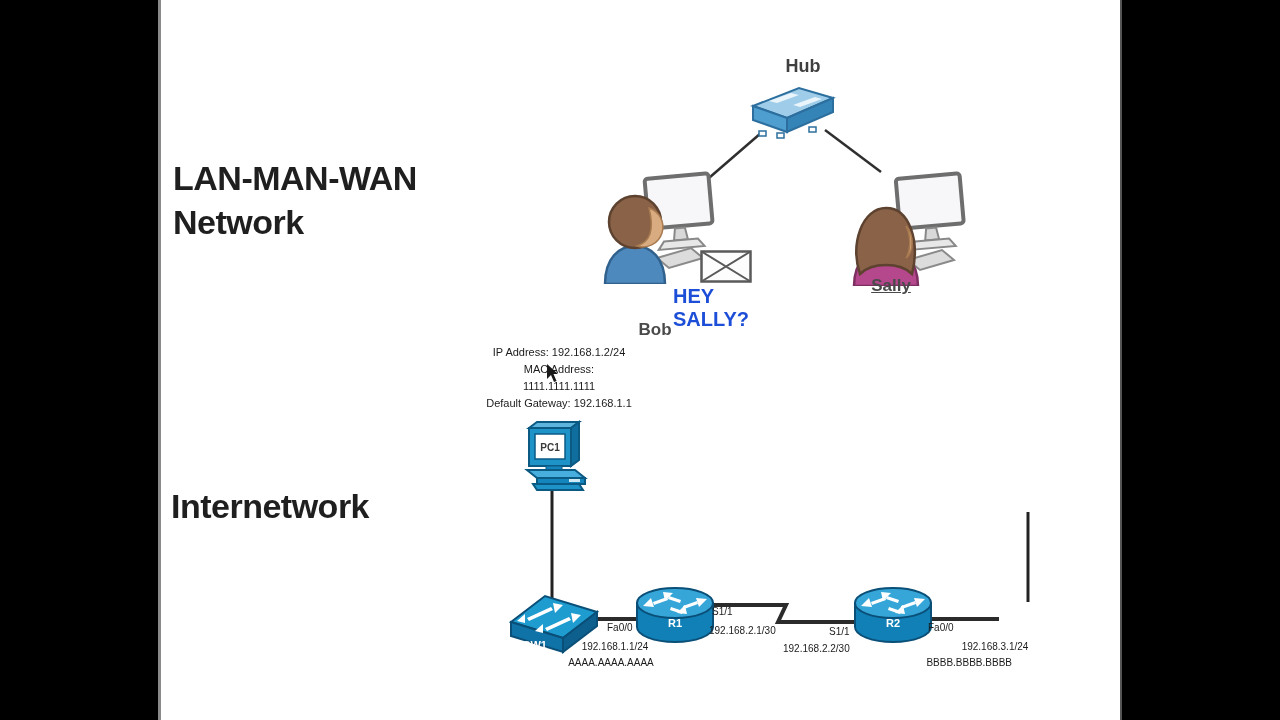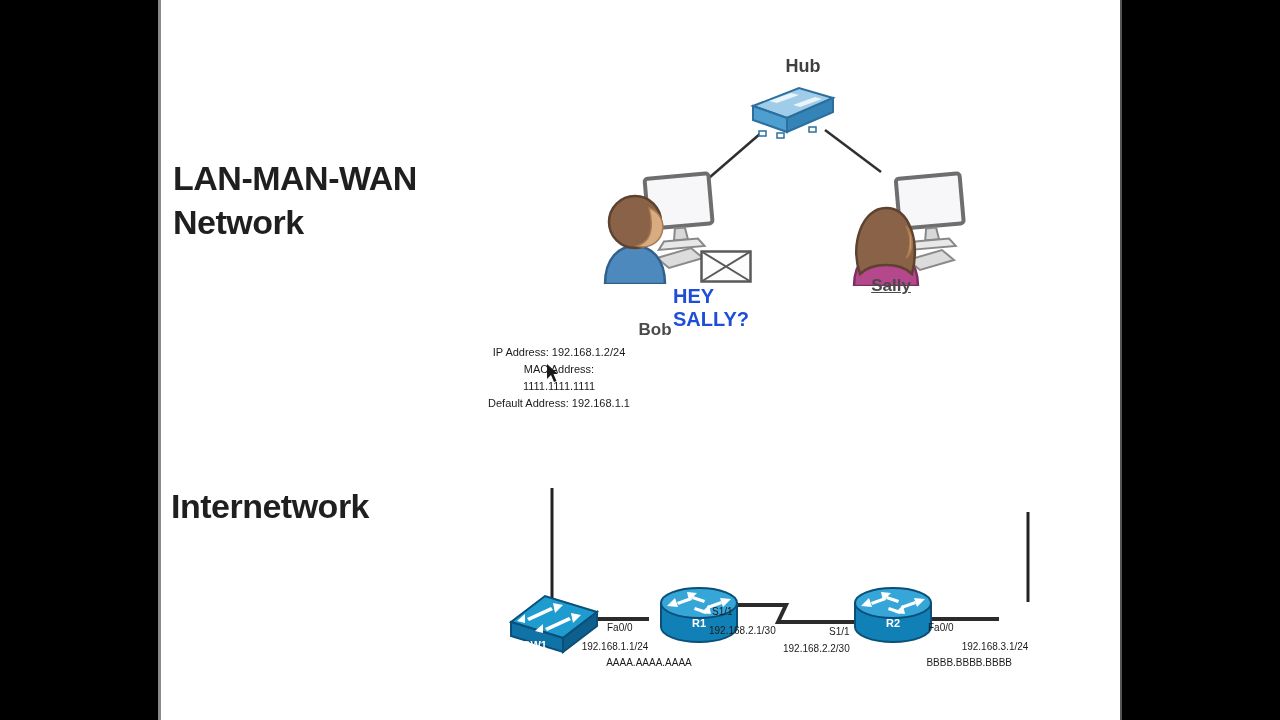--- a/index.html
+++ b/index.html
@@ -95,50 +95,64 @@
         <path d="M12,110 C2,80 14,44 38,44 C62,44 72,78 64,110 C52,98 24,98 12,110 Z" fill="#8a6248" stroke="#5d4230" stroke-width="2.5"></path>
         <path d="M58,62 C64,74 62,88 58,94 C66,88 66,70 58,62 Z" fill="#d9ab81" stroke="#a87a50" stroke-width="1.5"></path>
       </svg>
     </div>
     <div class="abs person-name txt-layer" style="left:697px; top:276px; width:66px;text-decoration:underline;">Sally</div>
 
     <div class="abs anno txt-layer" style="left:308px; top:344px; width:180px;">
       <div>IP Address: 192.168.1.2/24</div>
       <div>MAC Address:</div>
       <div>1111.1111.1111</div>
-      <div>Default Address: 192.168.1.1</div>
+      <div>Default Gateway: 192.168.1.1</div>
     </div>
 
     <div class="abs txt-layer" style="left:384px; top:364px;">
       <svg width="13" height="19" viewBox="0 0 13 19">
         <path d="M2,0 L2,15 L6,11 L9,18 L11.5,17 L8.5,10 L13,10 Z" fill="#1a1a1a"></path>
       </svg>
     </div>
 
+    <div class="abs icon-layer" style="left:354px; top:420px;">
+      <svg width="78" height="74" viewBox="0 0 78 74">
+        <polygon points="14,8 22,2 64,2 56,8" fill="#5db4dd" stroke="#0b5a84" stroke-width="2"></polygon>
+        <polygon points="56,8 64,2 64,40 56,46" fill="#0f6e9e" stroke="#0b5a84" stroke-width="2"></polygon>
+        <rect x="14" y="8" width="42" height="38" fill="#1e93c8" stroke="#0b5a84" stroke-width="2"></rect>
+        <rect x="20" y="14" width="30" height="25" fill="#ffffff" stroke="#0b5a84" stroke-width="1.5"></rect>
+        <text x="35" y="31" font-size="10" font-weight="bold" fill="#3a3a3a" text-anchor="middle" font-family="Liberation Sans, sans-serif">PC1</text>
+        <rect x="31" y="46" width="16" height="4" fill="#1585bd" stroke="#0b5a84" stroke-width="1"></rect>
+        <polygon points="12,50 60,50 70,58 22,58" fill="#47aede" stroke="#0b5a84" stroke-width="2"></polygon>
+        <polygon points="22,58 70,58 70,64 22,64" fill="#1585bd" stroke="#0b5a84" stroke-width="2"></polygon>
+        <rect x="54" y="59" width="11" height="3" fill="#cfe9f5"></rect>
+        <polygon points="18,64 64,64 68,70 22,70" fill="#1e93c8" stroke="#0b5a84" stroke-width="2"></polygon>
+      </svg>
+    </div>
 
 
 
     <div class="abs icon-layer" style="left:348px; top:592px;">
       <svg width="90" height="62" viewBox="0 0 90 62">
         <polygon points="2,30 36,4 88,20 54,46" fill="#1e9ccf" stroke="#0a4f78" stroke-width="2"></polygon>
         <polygon points="2,30 54,46 54,60 2,44" fill="#1073a8" stroke="#0a4f78" stroke-width="2"></polygon>
         <polygon points="54,46 88,20 88,34 54,60" fill="#0d5f8e" stroke="#0a4f78" stroke-width="2"></polygon>
         <g fill="#ffffff">
           <polygon points="18,26 42,15 44,18 20,29"></polygon>
           <polygon points="44,11 54,13 46,21"></polygon>
           <polygon points="16,31 8,29 16,22"></polygon>
           <polygon points="36,36 60,25 62,28 38,39"></polygon>
           <polygon points="62,21 72,23 64,31"></polygon>
           <polygon points="34,41 26,39 34,32"></polygon>
         </g>
         <text x="26" y="57" font-size="11" font-weight="bold" fill="#ffffff" text-anchor="middle" font-family="Liberation Sans, sans-serif">SW1</text>
       </svg>
     </div>
 
-    <div class="abs icon-layer" style="left:496px; top:583px;text-decoration:underline;">
+    <div class="abs icon-layer" style="left:472px; top:583px;text-decoration:underline;">
       <svg width="84" height="68" viewBox="0 0 84 68">
         <path d="M4,20 L4,44 A38,15 0 0 0 80,44 L80,20 Z" fill="#1180b6" stroke="#0a4f78" stroke-width="2"></path>
         <ellipse cx="42" cy="20" rx="38" ry="15" fill="#36a6d8" stroke="#0a4f78" stroke-width="2"></ellipse>
         <g fill="#ffffff">
           <polygon points="20,19 34,14 35,17 21,22"></polygon>
             <polygon points="10,23 18,15 21,24"></polygon>
           <polygon points="50,23 64,18 65,21 51,26"></polygon>
             <polygon points="74,16 66,24 63,15"></polygon>
           <polygon points="36,13 48,17 47,20 35,16"></polygon>
             <polygon points="30,9 40,10 32,18"></polygon>
@@ -163,21 +177,21 @@
           <polygon points="38,24 50,28 49,31 37,27"></polygon>
             <polygon points="54,31 44,30 52,22"></polygon>
         </g>
         <text x="42" y="44" font-size="11" font-weight="bold" fill="#ffffff" text-anchor="middle" font-family="Liberation Sans, sans-serif">R2</text>
       </svg>
     </div>
 
 
     <div class="iface txt-layer" style="left:446px; top:622px;">Fa0/0</div>
     <div class="iface txt-layer" style="left:408px; top:641px; width:92px; text-align:center;">192.168.1.1/24</div>
-    <div class="iface txt-layer" style="left:398px; top:657px; width:104px; text-align:center;margin-left:38px;">AAAA.AAAA.AAAA</div>
+    <div class="iface txt-layer" style="left:398px; top:657px; width:104px; text-align:center;">AAAA.AAAA.AAAA</div>
 
     <div class="iface txt-layer" style="left:551px; top:606px;">S1/1</div>
     <div class="iface txt-layer" style="left:548px; top:625px;">192.168.2.1/30</div>
 
     <div class="iface txt-layer" style="left:668px; top:626px;">S1/1</div>
     <div class="iface txt-layer" style="left:622px; top:643px;">192.168.2.2/30</div>
 
     <div class="iface txt-layer" style="left:767px; top:622px;">Fa0/0</div>
     <div class="iface txt-layer" style="left:788px; top:641px; width:92px; text-align:center;">192.168.3.1/24</div>
     <div class="iface txt-layer" style="left:745px; top:657px; width:106px; text-align:right;">BBBB.BBBB.BBBB</div>

